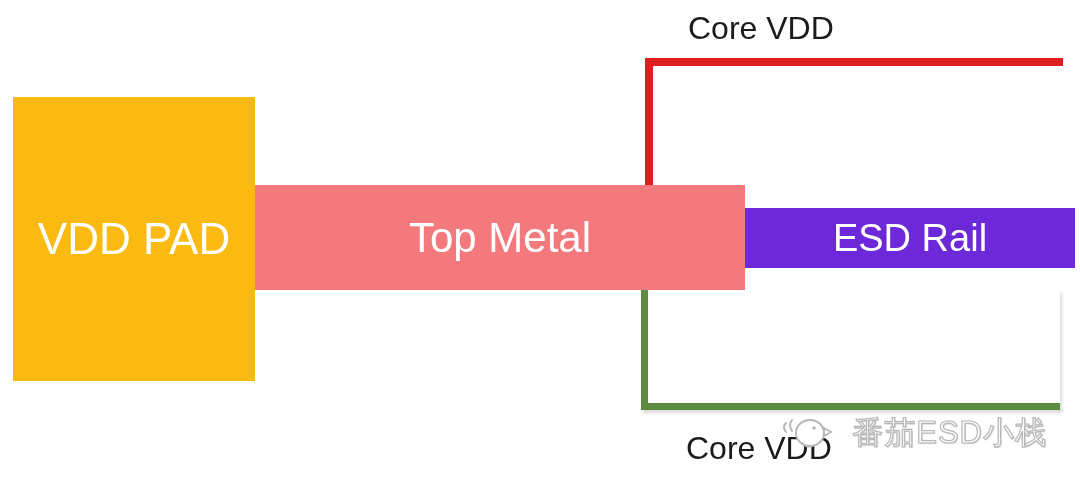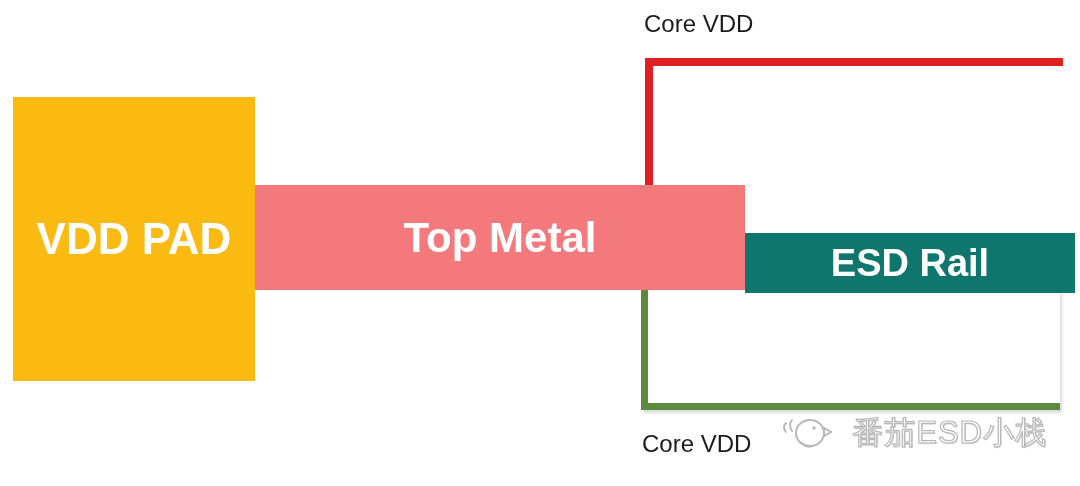--- a/index.html
+++ b/index.html
@@ -11,21 +11,21 @@
     height: 486px;
     background: #ffffff;
     overflow: hidden;
   }
   .block {
     position: absolute;
     display: flex;
     align-items: center;
     justify-content: center;
     color: #ffffff;
-    font-weight: bold;
+    font-weight: normal;
     text-align: center;
   }
   .block-vdd-pad   { left: 13px;  top: 97px;  width: 242px; height: 284px; font-size: 44px; }
   .block-top-metal { left: 255px; top: 185px; width: 490px; height: 105px; font-size: 42px; }
   .block-esd-rail  { left: 745px; top: 208px; width: 330px; height: 60px;  font-size: 38px; }
 
   .conn-line { position: absolute; border-style: solid; border-color: transparent; }
   .line-core-vdd-top {
     left: 645px; top: 58px; width: 418px; height: 128px;
     border-width: 0;
@@ -33,24 +33,25 @@
   }
   .line-core-vdd-bottom {
     left: 641px; top: 290px; width: 419px; height: 120px;
     border-width: 0;
     border-left-width: 7px; border-bottom-width: 7px;
     box-shadow: 2px 3px 3px rgba(0,0,0,0.15);
   }
 
   .conn-label {
     position: absolute;
-    font-size: 24px;
+    font-size: 32px;
     color: #1b1b1b;
     white-space: nowrap;
     line-height: 1.0;
+    margin-left: 44px;
   }
   .label-core-vdd-top    { left: 644px; top: 12px; }
   .label-core-vdd-bottom { left: 642px; top: 432px; }
 
   .watermark {
     position: absolute;
     right: 33px; top: 412px;
     display: flex;
     align-items: center;
     gap: 20px;
@@ -75,21 +76,21 @@
   <div class="conn-line line-core-vdd-bottom" style="border-color: rgb(91, 139, 61);"></div>
 
   <div class="block block-vdd-pad" style="background-color: rgb(251, 186, 18); color: rgb(255, 255, 255);">
     <span>VDD PAD</span>
   </div>
 
   <div class="block block-top-metal" style="background-color: rgb(244, 121, 125); color: rgb(255, 255, 255);">
     <span>Top Metal</span>
   </div>
 
-  <div class="block block-esd-rail" style="background-color: #0f766e; color: rgb(255, 255, 255); margin-top: 25px;">
+  <div class="block block-esd-rail" style="background-color: #6d28d9; color: rgb(255, 255, 255);">
     <span>ESD Rail</span>
   </div>
 
   <div class="conn-label label-core-vdd-top">Core VDD</div>
 
   <div class="conn-label label-core-vdd-bottom">Core VDD</div>
 
   <div class="watermark">
     <span class="watermark-icon">
       <svg width="52" height="40" viewBox="0 0 52 40">

